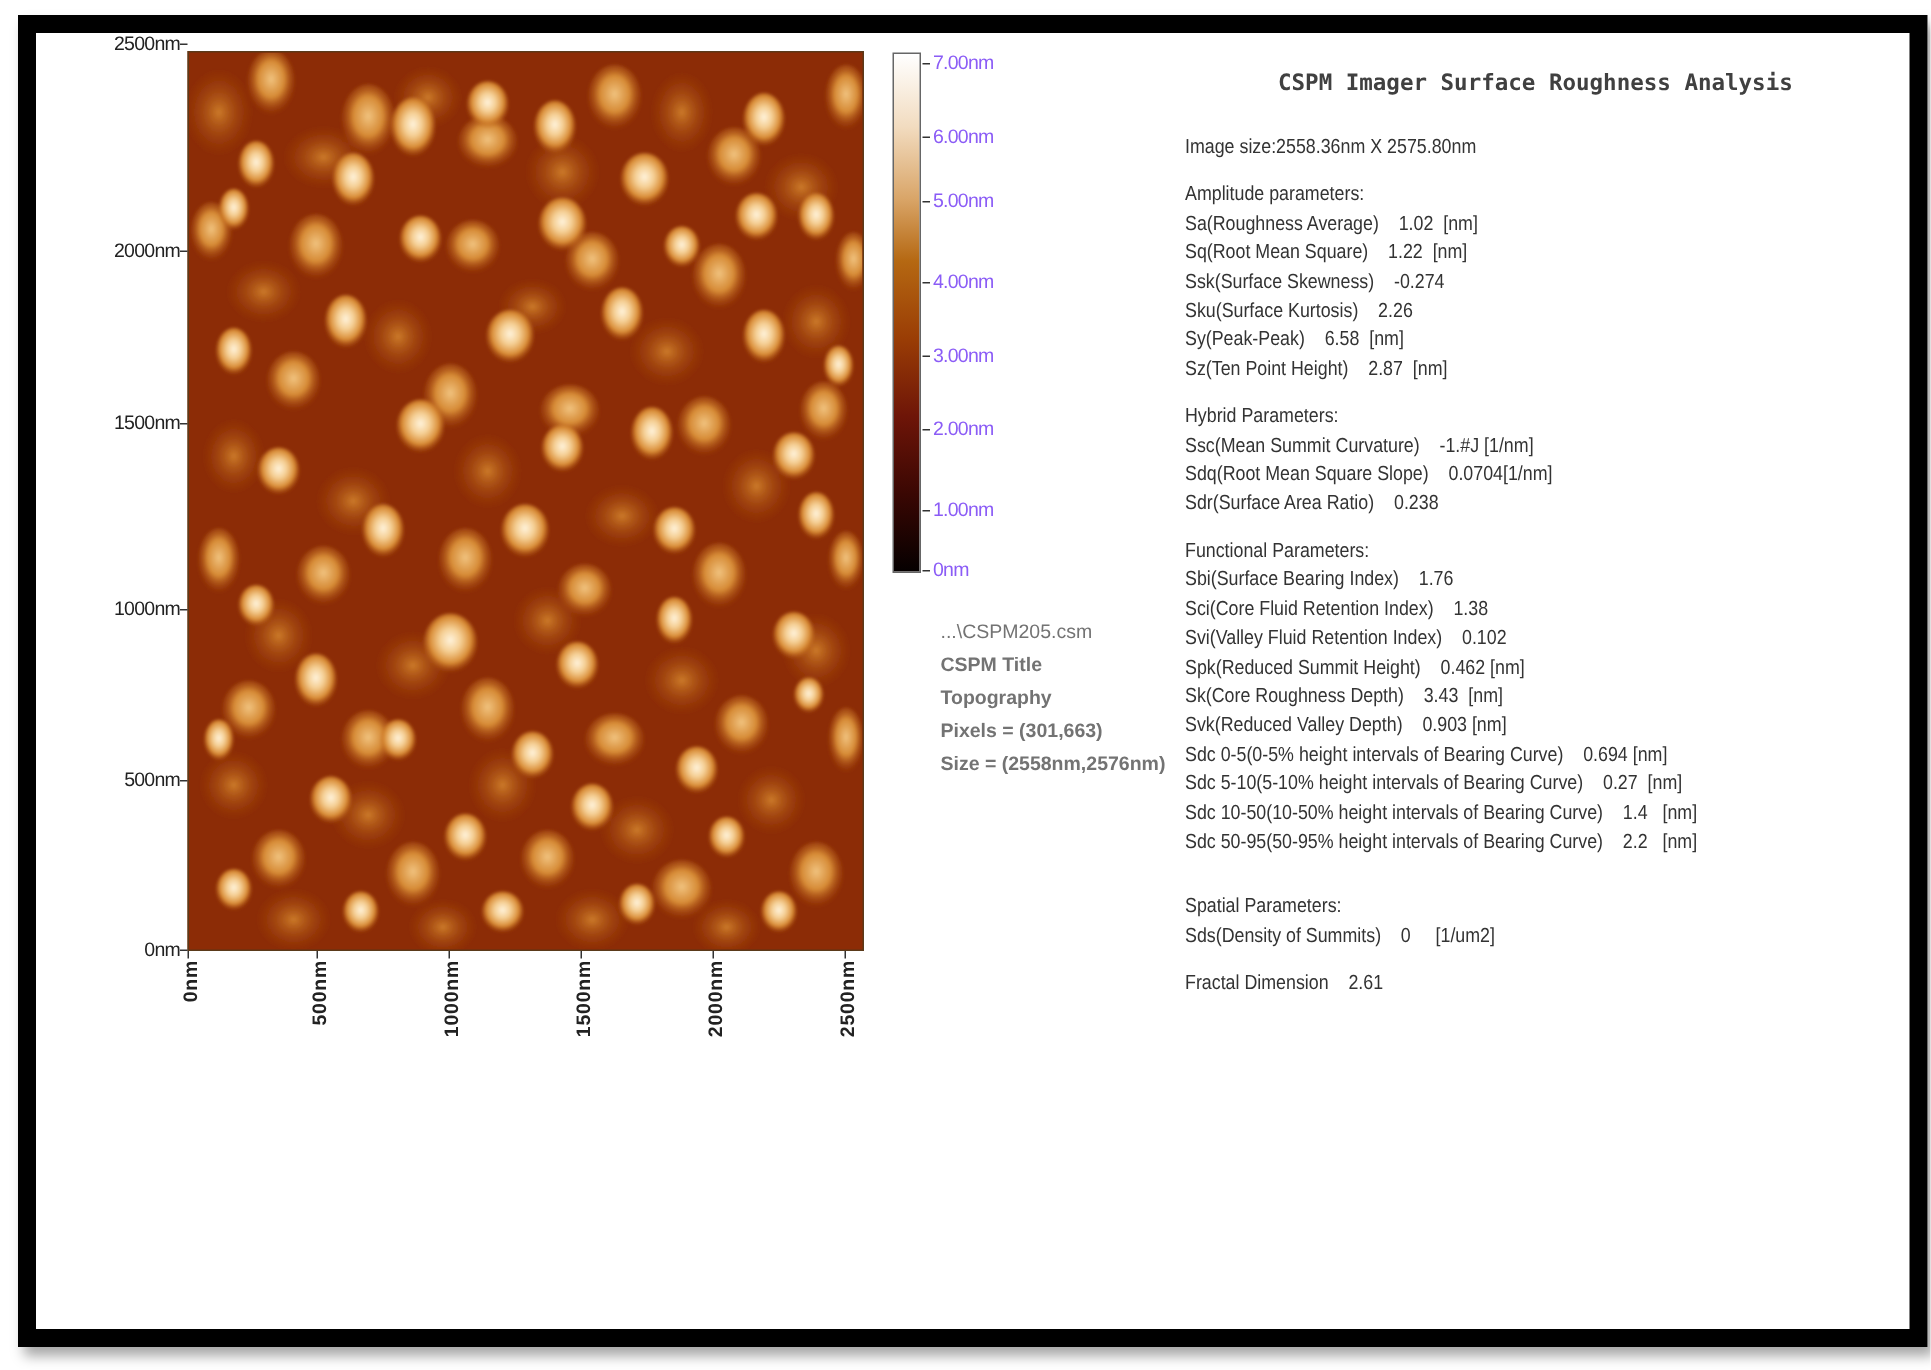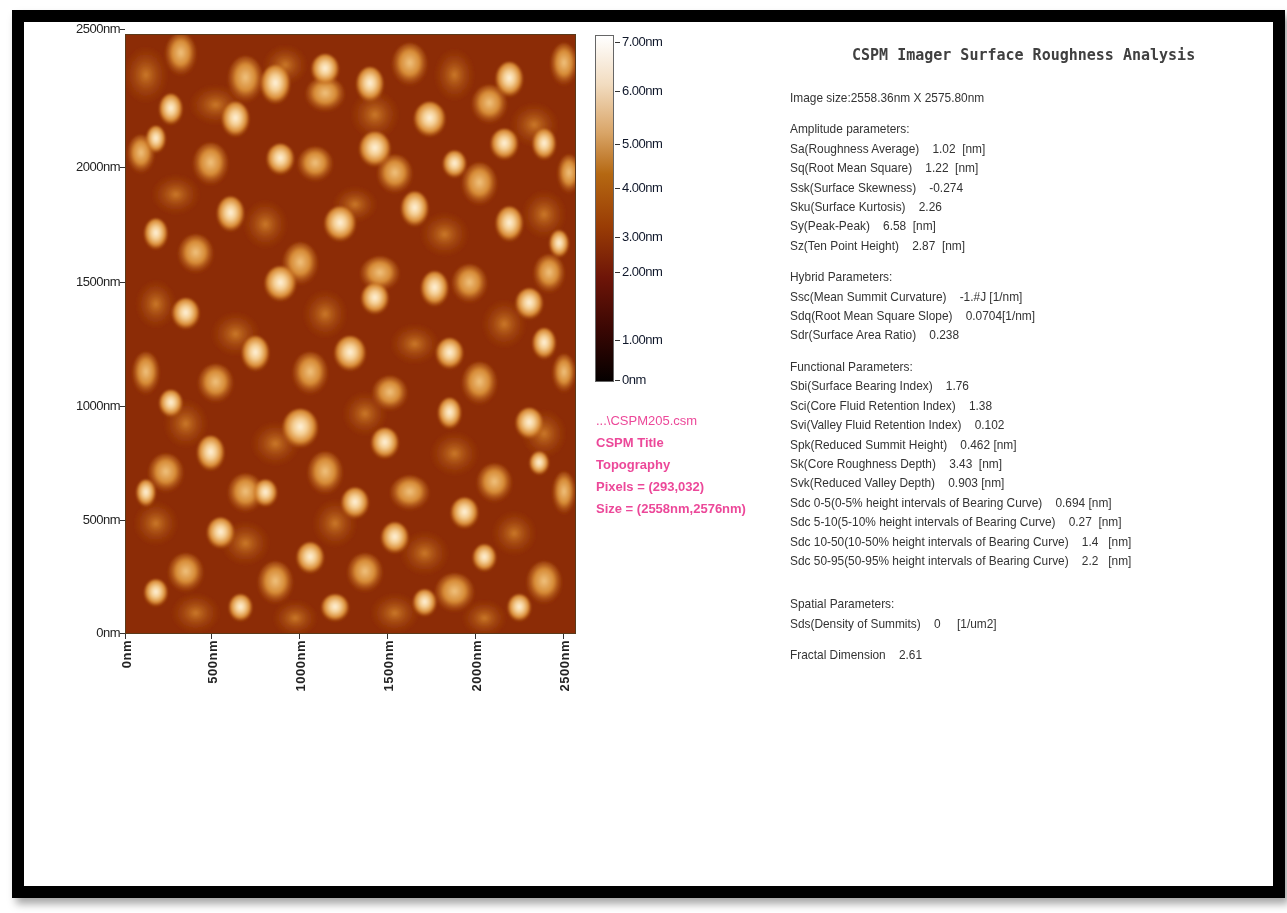--- a/index.html
+++ b/index.html
@@ -19,23 +19,23 @@
   .ytick { position:absolute; left:50px; width:70px; text-align:right; font-size:13px; color:#222; letter-spacing:-0.5px; }
   .ytick::after { content:""; position:absolute; right:-5px; top:50%; width:5px; height:1px; background:#333; }
   .xtick { position:absolute; top:640px; width:18px; height:70px; font-size:13px; color:#222; font-weight:bold; letter-spacing:0.5px; }
   .xtick span { position:absolute; left:0; top:0; transform-origin:0 0; transform: rotate(-90deg) translate(-70px, 0); width:70px; text-align:right; display:block; }
   .xtick::before { content:""; position:absolute; left:6px; top:-6px; width:1px; height:5px; background:#333; }
   .cbar {
     position:absolute; left:595px; top:35px; width:19px; height:347px;
     border:1px solid #666; box-sizing:border-box;
     background: linear-gradient(to bottom, #ffffff 0%, #f2dcc0 14%, #d9a568 28%, #b56812 40%, #9a3d05 55%, #6e1508 70%, #3a0703 85%, #050000 100%);
   }
-  .cbtick { position:absolute; left:622px; font-size:13px; color:#0f172a; letter-spacing:-0.5px; }
+  .cbtick { position:absolute; left:622px; font-size:13px; color:#8b5cf6; letter-spacing:-0.5px; }
   .cbtick::before { content:""; position:absolute; left:-7px; top:50%; width:5px; height:1px; background:#333; }
-  .info { position:absolute; left:596px; top:410px; font-size:13px; color:#ec4899; line-height:22px; font-weight:bold; }
+  .info { position:absolute; left:627px; top:410px; font-size:13px; color:#737373; line-height:22px; font-weight:bold; }
   .title { position:absolute; left:852px; top:46px; font-family:"DejaVu Sans Mono", monospace; font-weight:bold; font-size:15px; color:#404040; letter-spacing:0px; }
   .report { position:absolute; left:790px; top:88px; font-size:13.5px; color:#333; line-height:19.4px; transform:scaleX(0.88); transform-origin:0 0; }
   .report .gap { height:12px; }
   .row { white-space:pre; }
 </style>
 </head>
 <body>
 
 <div class="frame"></div>
 
@@ -207,32 +207,32 @@
 <div class="xtick serif" style="left:469px">
     <span>2000nm</span>
   </div>
 <div class="xtick serif" style="left:557px">
     <span>2500nm</span>
   </div>
 
 <div class="cbar"></div>
 <div class="cbtick serif" style="top:34px">7.00nm</div>
 <div class="cbtick serif" style="top:83px">6.00nm</div>
-<div class="cbtick serif" style="top:136px">5.00nm</div>
+<div class="cbtick serif" style="top:126px">5.00nm</div>
 <div class="cbtick serif" style="top:180px">4.00nm</div>
 <div class="cbtick serif" style="top:229px">3.00nm</div>
-<div class="cbtick serif" style="top:264px">2.00nm</div>
+<div class="cbtick serif" style="top:278px">2.00nm</div>
 <div class="cbtick serif" style="top:332px">1.00nm</div>
 <div class="cbtick serif" style="top:372px">0nm</div>
 
 <div class="info serif">
   <div style="font-weight:normal">...\CSPM205.csm</div>
   <div>CSPM Title</div>
   <div>Topography</div>
-  <div>Pixels = (293,032)</div>
+  <div>Pixels = (301,663)</div>
   <div>Size = (2558nm,2576nm)</div>
 </div>
 
 <div class="title">CSPM Imager Surface Roughness Analysis</div>
 <div class="report">
   <div class="row">Image size:2558.36nm X 2575.80nm</div>
   <div class="gap"></div>
   <div class="row">Amplitude parameters:</div>
   <div class="row">Sa(Roughness Average)    1.02  [nm]</div>
   <div class="row">Sq(Root Mean Square)    1.22  [nm]</div>

